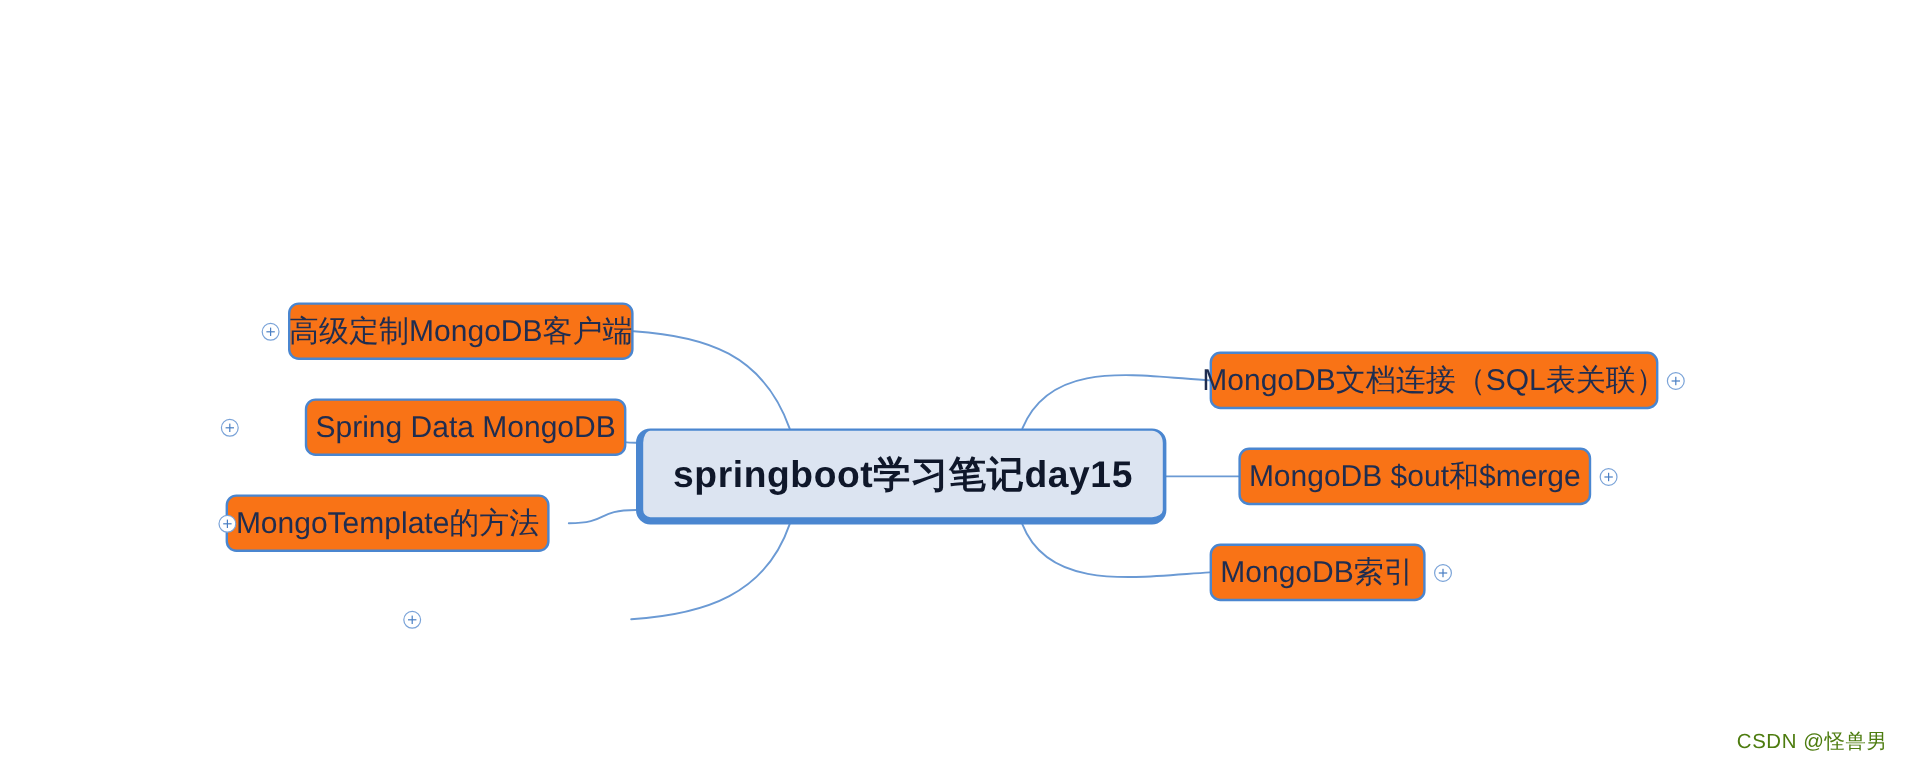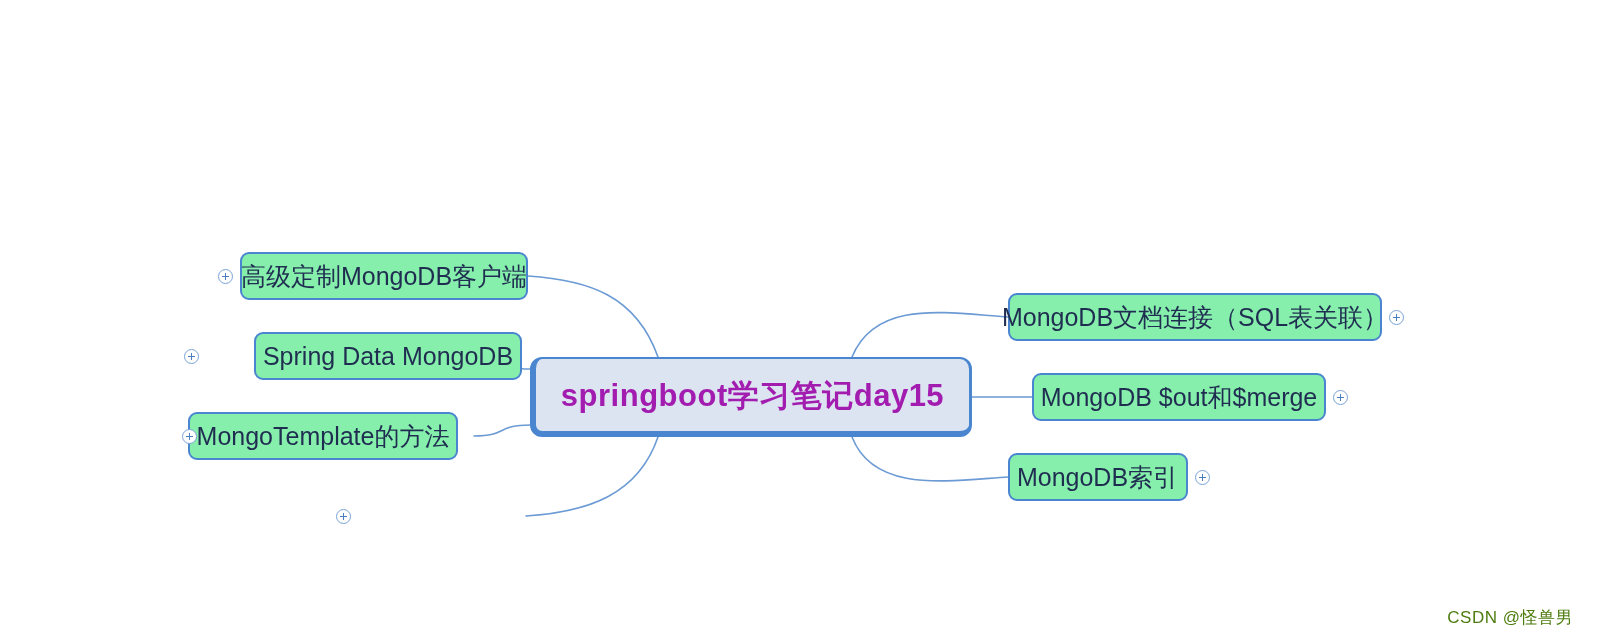--- a/index.html
+++ b/index.html
@@ -25,39 +25,39 @@
     width: 1598px;
     height: 637px;
     pointer-events: none;
   }
   .node {
     position: absolute;
     box-sizing: border-box;
     display: flex;
     align-items: center;
     justify-content: center;
-    background: #86efac;
+    background: #f97316;
     border: 2px solid #4a86d0;
     border-radius: 9px;
     color: #1f2d50;
     font-size: 25px;
     font-weight: 400;
     letter-spacing: 0px;
     white-space: nowrap;
     line-height: 1;
     padding: 0 12px;
   }
   .node.center {
     background: #dce4f1;
     border: 2px solid #4a86d0;
     border-left-width: 6px;
     border-bottom-width: 6px;
     border-right-width: 3px;
     border-radius: 12px;
-    color: #a21caf;
+    color: #0f172a;
     font-weight: bold;
     font-size: 31px;
     letter-spacing: 0.5px;
   }
   .node .caret {
     display: inline-block;
     width: 2px;
     height: 28px;
     background: #1f2d50;
     margin-left: 1px;

